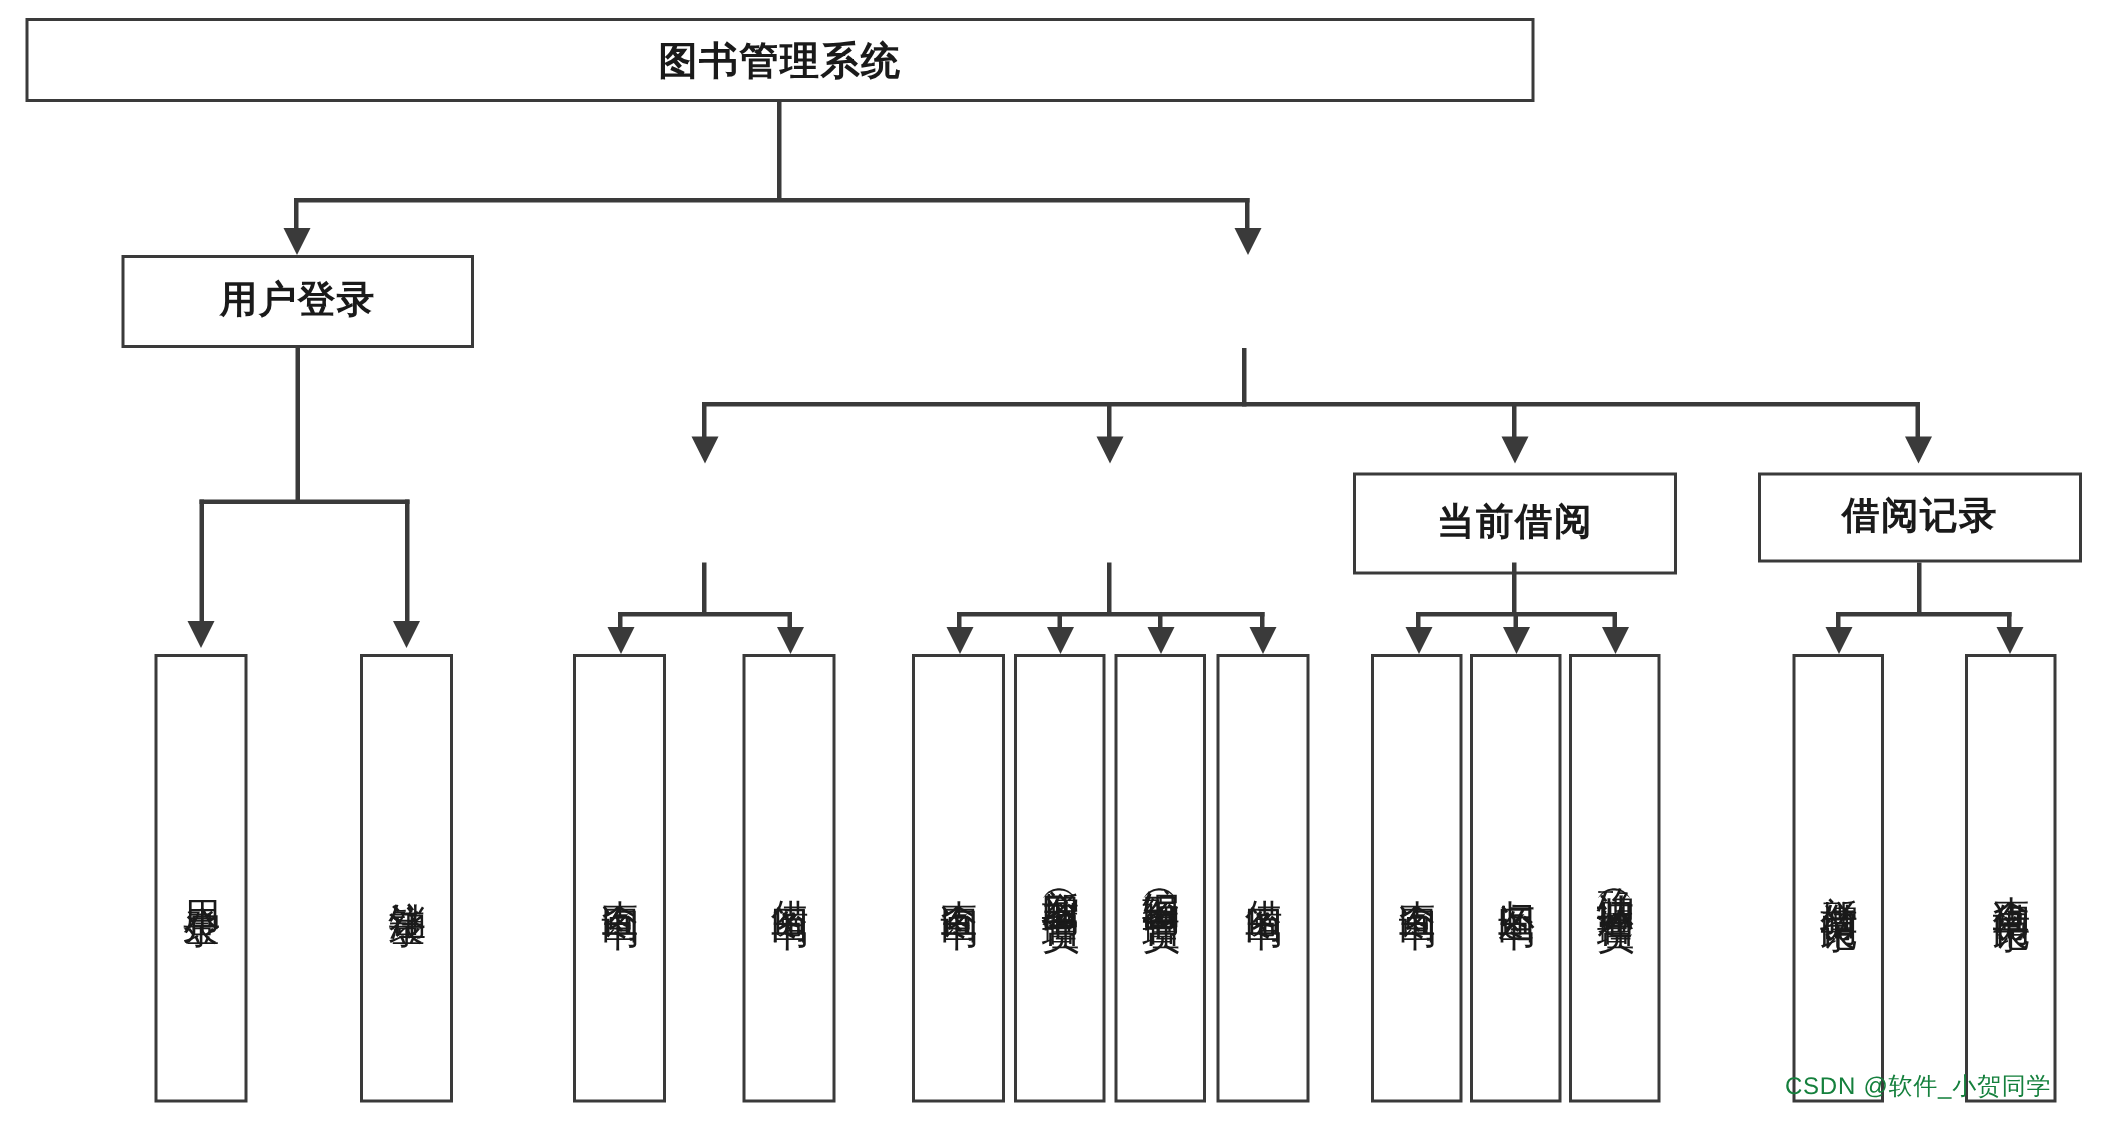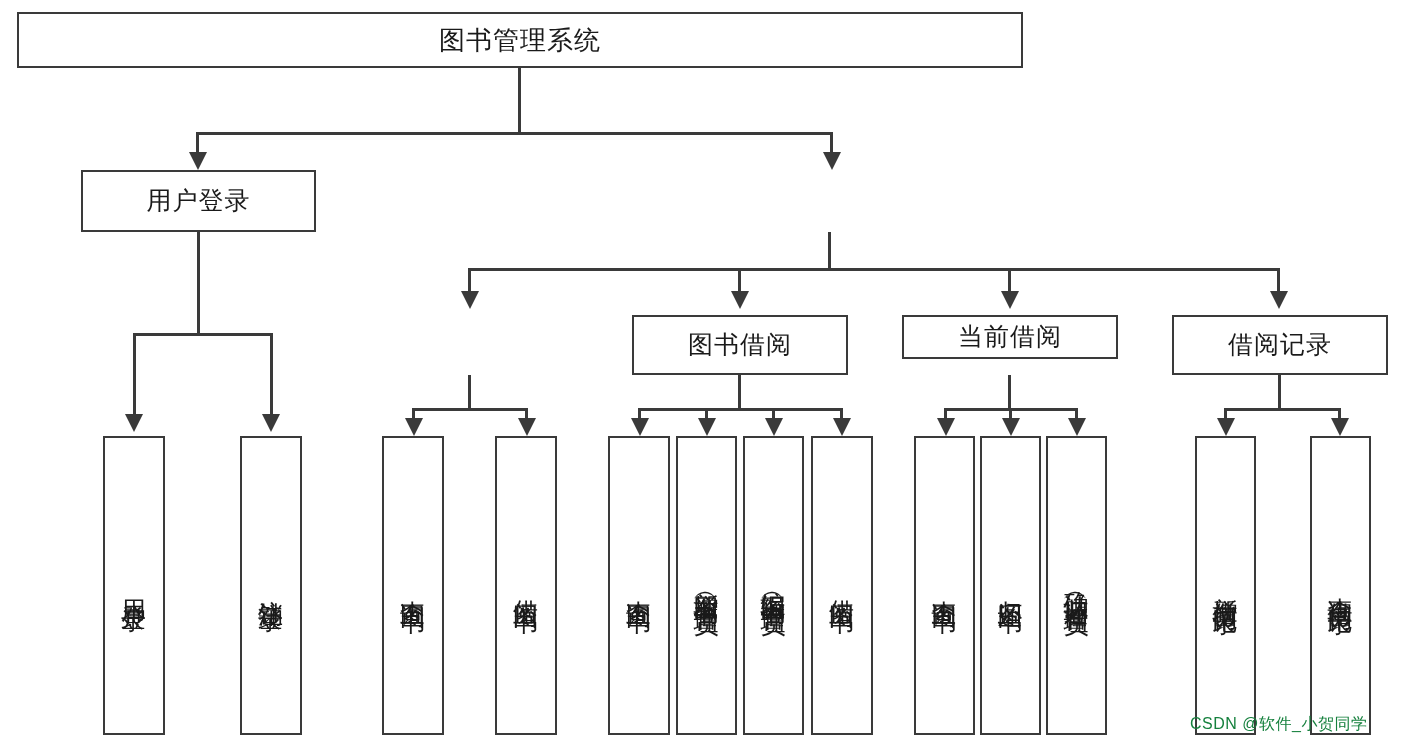--- a/index.html
+++ b/index.html
@@ -24,20 +24,21 @@
     background: #ffffff;
     display: flex;
     align-items: center;
     justify-content: center;
     color: #1a1a1a;
   }
   .node.horiz {
     font-size: 25px;
     letter-spacing: 1px;
     line-height: 1.1;
+    font-weight: bold;
   }
   .node.vert {
     writing-mode: vertical-rl;
     text-orientation: upright;
     font-size: 25px;
     line-height: 1.28;
     letter-spacing: 3px;
     padding: 6px 0;
     text-align: center;
   }
@@ -98,24 +99,21 @@
   <div class="ln hline" style="left:468px; top:268px; width:812px; height:3px;"></div>
   <div class="ln vline" style="left:468px; top:268px; width:3px; height:28px;"></div>
   <div class="arrow" style="left:461px; top:291px;"></div>
   <div class="ln vline" style="left:738px; top:268px; width:3px; height:28px;"></div>
   <div class="arrow" style="left:731px; top:291px;"></div>
   <div class="ln vline" style="left:1008px; top:268px; width:3px; height:28px;"></div>
   <div class="arrow" style="left:1001px; top:291px;"></div>
   <div class="ln vline" style="left:1277px; top:268px; width:3px; height:28px;"></div>
   <div class="arrow" style="left:1270px; top:291px;"></div>
 
-  <div class="node horiz" style="left:632px; top:315px; width:216px; height:60px;">
-    <span>图书借阅</span>
-  </div>
-  <div class="node horiz" style="left:902px; top:315px; width:216px; height:44px;">
+  <div class="node horiz" style="left:902px; top:315px; width:216px; height:68px;">
     <span>当前借阅</span>
   </div>
   <div class="node horiz" style="left:1172px; top:315px; width:216px; height:60px;text-align:center;">
     <span>借阅记录</span>
   </div>
 
   <div class="ln vline" style="left:468px; top:375px; width:3px; height:35px;"></div>
   <div class="ln hline" style="left:412px; top:408px; width:116px; height:3px;"></div>
   <div class="ln vline" style="left:412px; top:408px; width:3px; height:14px;"></div>
   <div class="arrow" style="left:405px; top:418px;"></div>

